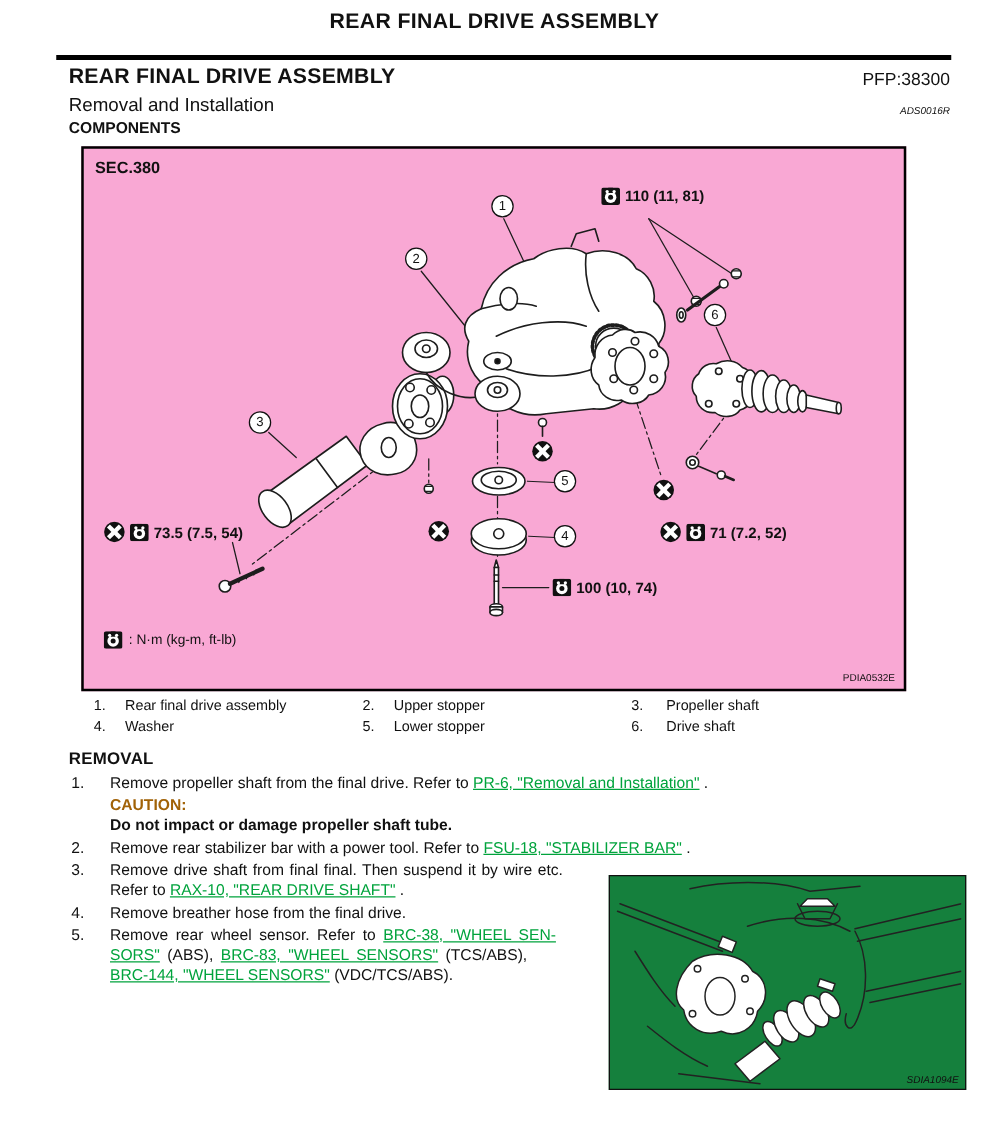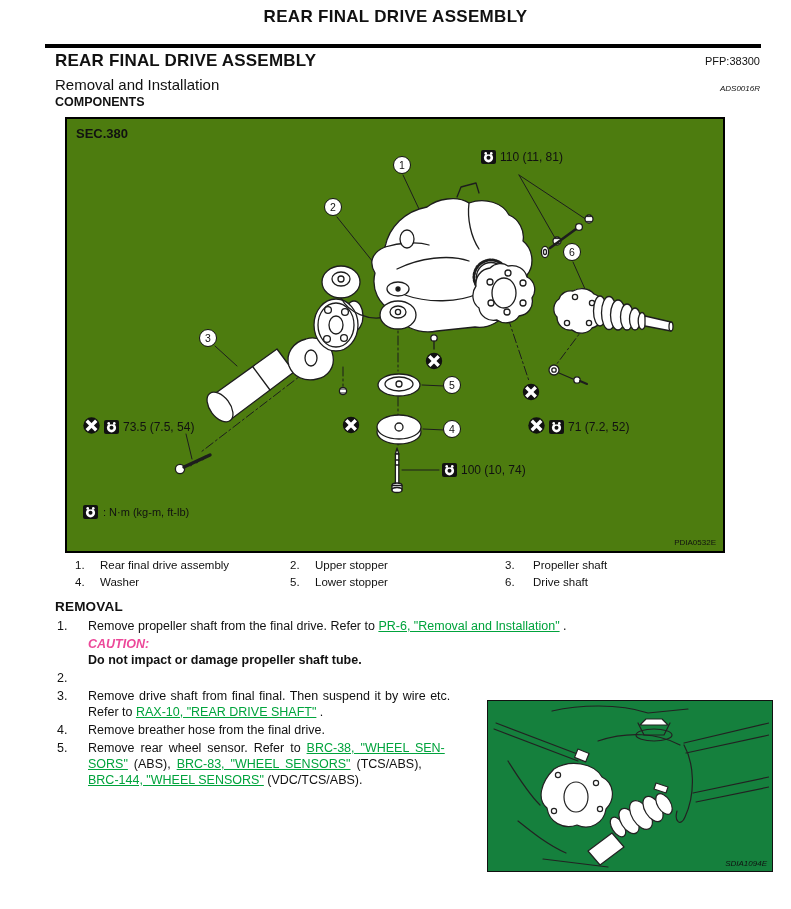--- a/index.html
+++ b/index.html
@@ -2,43 +2,43 @@
 <html><head>
 <meta charset="utf-8">
 <style>
   html,body{margin:0;padding:0;background:#fff;}
   #page{position:relative;width:791px;height:909px;background:#fff;
         font-family:"Liberation Sans","DejaVu Sans",sans-serif;color:#111;overflow:hidden;}
   .abs{position:absolute;}
   .top-title{left:0;top:7px;width:100%;text-align:center;font-size:17px;font-weight:bold;letter-spacing:.3px;}
   .rule-thick{left:45px;top:44px;width:716px;height:4px;background:#000;}
   .hdr-title{left:55px;top:51px;font-size:17px;font-weight:bold;letter-spacing:.2px;}
-  .hdr-pfp{right:31px;top:55px;font-size:11px;}
+  .hdr-pfp{right:31px;top:55px;font-size:14px;}
   .sub-title{left:55px;top:76px;font-size:15px;font-weight:normal;}
   .sub-code{right:31px;top:84px;font-size:8px;font-style:italic;text-align:right;}
   .components{left:55px;top:95px;font-size:12.5px;font-weight:bold;}
   
-  .dbox{left:65px;top:117px;width:656px;height:432px;border:2px solid #000;background:#4d7c0f;}
+  .dbox{left:65px;top:117px;width:656px;height:432px;border:2px solid #000;background:#f9a8d4;}
   .sec{left:9px;top:7px;font-size:13px;font-weight:bold;}
   .figid{right:7px;bottom:4px;font-size:8px;}
   .callout{position:absolute;width:16px;height:16px;border:1.5px solid #111;border-radius:50%;
            background:#fff;display:flex;align-items:center;justify-content:center;
            font-size:10.5px;line-height:1;z-index:5;}
-  .tq-label{position:absolute;display:flex;align-items:flex-end;gap:4px;
-            font-size:12px;font-weight:normal;white-space:nowrap;z-index:5;}
+  .tq-label{position:absolute;display:flex;align-items:center;gap:4px;
+            font-size:12px;font-weight:bold;white-space:nowrap;z-index:5;}
   .legend-row{position:absolute;display:flex;align-items:center;gap:5px;font-size:11px;white-space:nowrap;}
   .icon-svg{display:block;flex:0 0 auto;}
   
   .pl{position:absolute;font-size:11.5px;white-space:nowrap;}
   
   .rm-head{left:55px;top:599px;font-size:13.5px;font-weight:bold;letter-spacing:.2px;}
   .line{position:absolute;font-size:12.5px;white-space:nowrap;}
   .stepnum{position:absolute;left:57px;font-size:12.5px;}
   .lnk{color:#00A33C;text-decoration:underline;cursor:pointer;}
-  .caut{color:#ec4899;font-weight:bold;font-style:italic;}
+  .caut{color:#a16207;font-weight:bold;}
   .bld{font-weight:bold;}
   .ws2{word-spacing:2.5px;}
   .ws1{word-spacing:1px;}
   
   .fbox{left:487px;top:700px;width:284px;height:170px;border:1.5px solid #111;background:#15803d;font-style:italic;}
   .figid2{right:5px;bottom:3px;font-size:8px;position:absolute;}
 </style>
 </head>
 <body>
 
@@ -315,20 +315,23 @@
   <div class="abs rm-head">REMOVAL</div>
 
   <span class="stepnum" style="top:619px">1.</span>
   <div class="line" style="left:88px;top:619px">
     <span>Remove propeller shaft from the final drive. Refer to </span><a class="lnk">PR-6, "Removal and Installation"</a><span> .</span>
   </div>
   <div class="line caut" style="left:88px;top:637px">CAUTION:</div>
   <div class="line bld" style="left:88px;top:653px">Do not impact or damage propeller shaft tube.</div>
 
   <span class="stepnum" style="top:671px">2.</span>
+  <div class="line" style="left:88px;top:671px">
+    <span>Remove rear stabilizer bar with a power tool. Refer to </span><a class="lnk">FSU-18, "STABILIZER BAR"</a><span> .</span>
+  </div>
 
   <span class="stepnum" style="top:689px">3.</span>
   <div class="line ws1" style="left:88px;top:689px">Remove drive shaft from final final. Then suspend it by wire etc.</div>
   <div class="line" style="left:88px;top:705px">
     <span>Refer to </span><a class="lnk">RAX-10, "REAR DRIVE SHAFT"</a><span> .</span>
   </div>
 
   <span class="stepnum" style="top:723px">4.</span>
   <div class="line" style="left:88px;top:723px">Remove breather hose from the final drive.</div>
 

